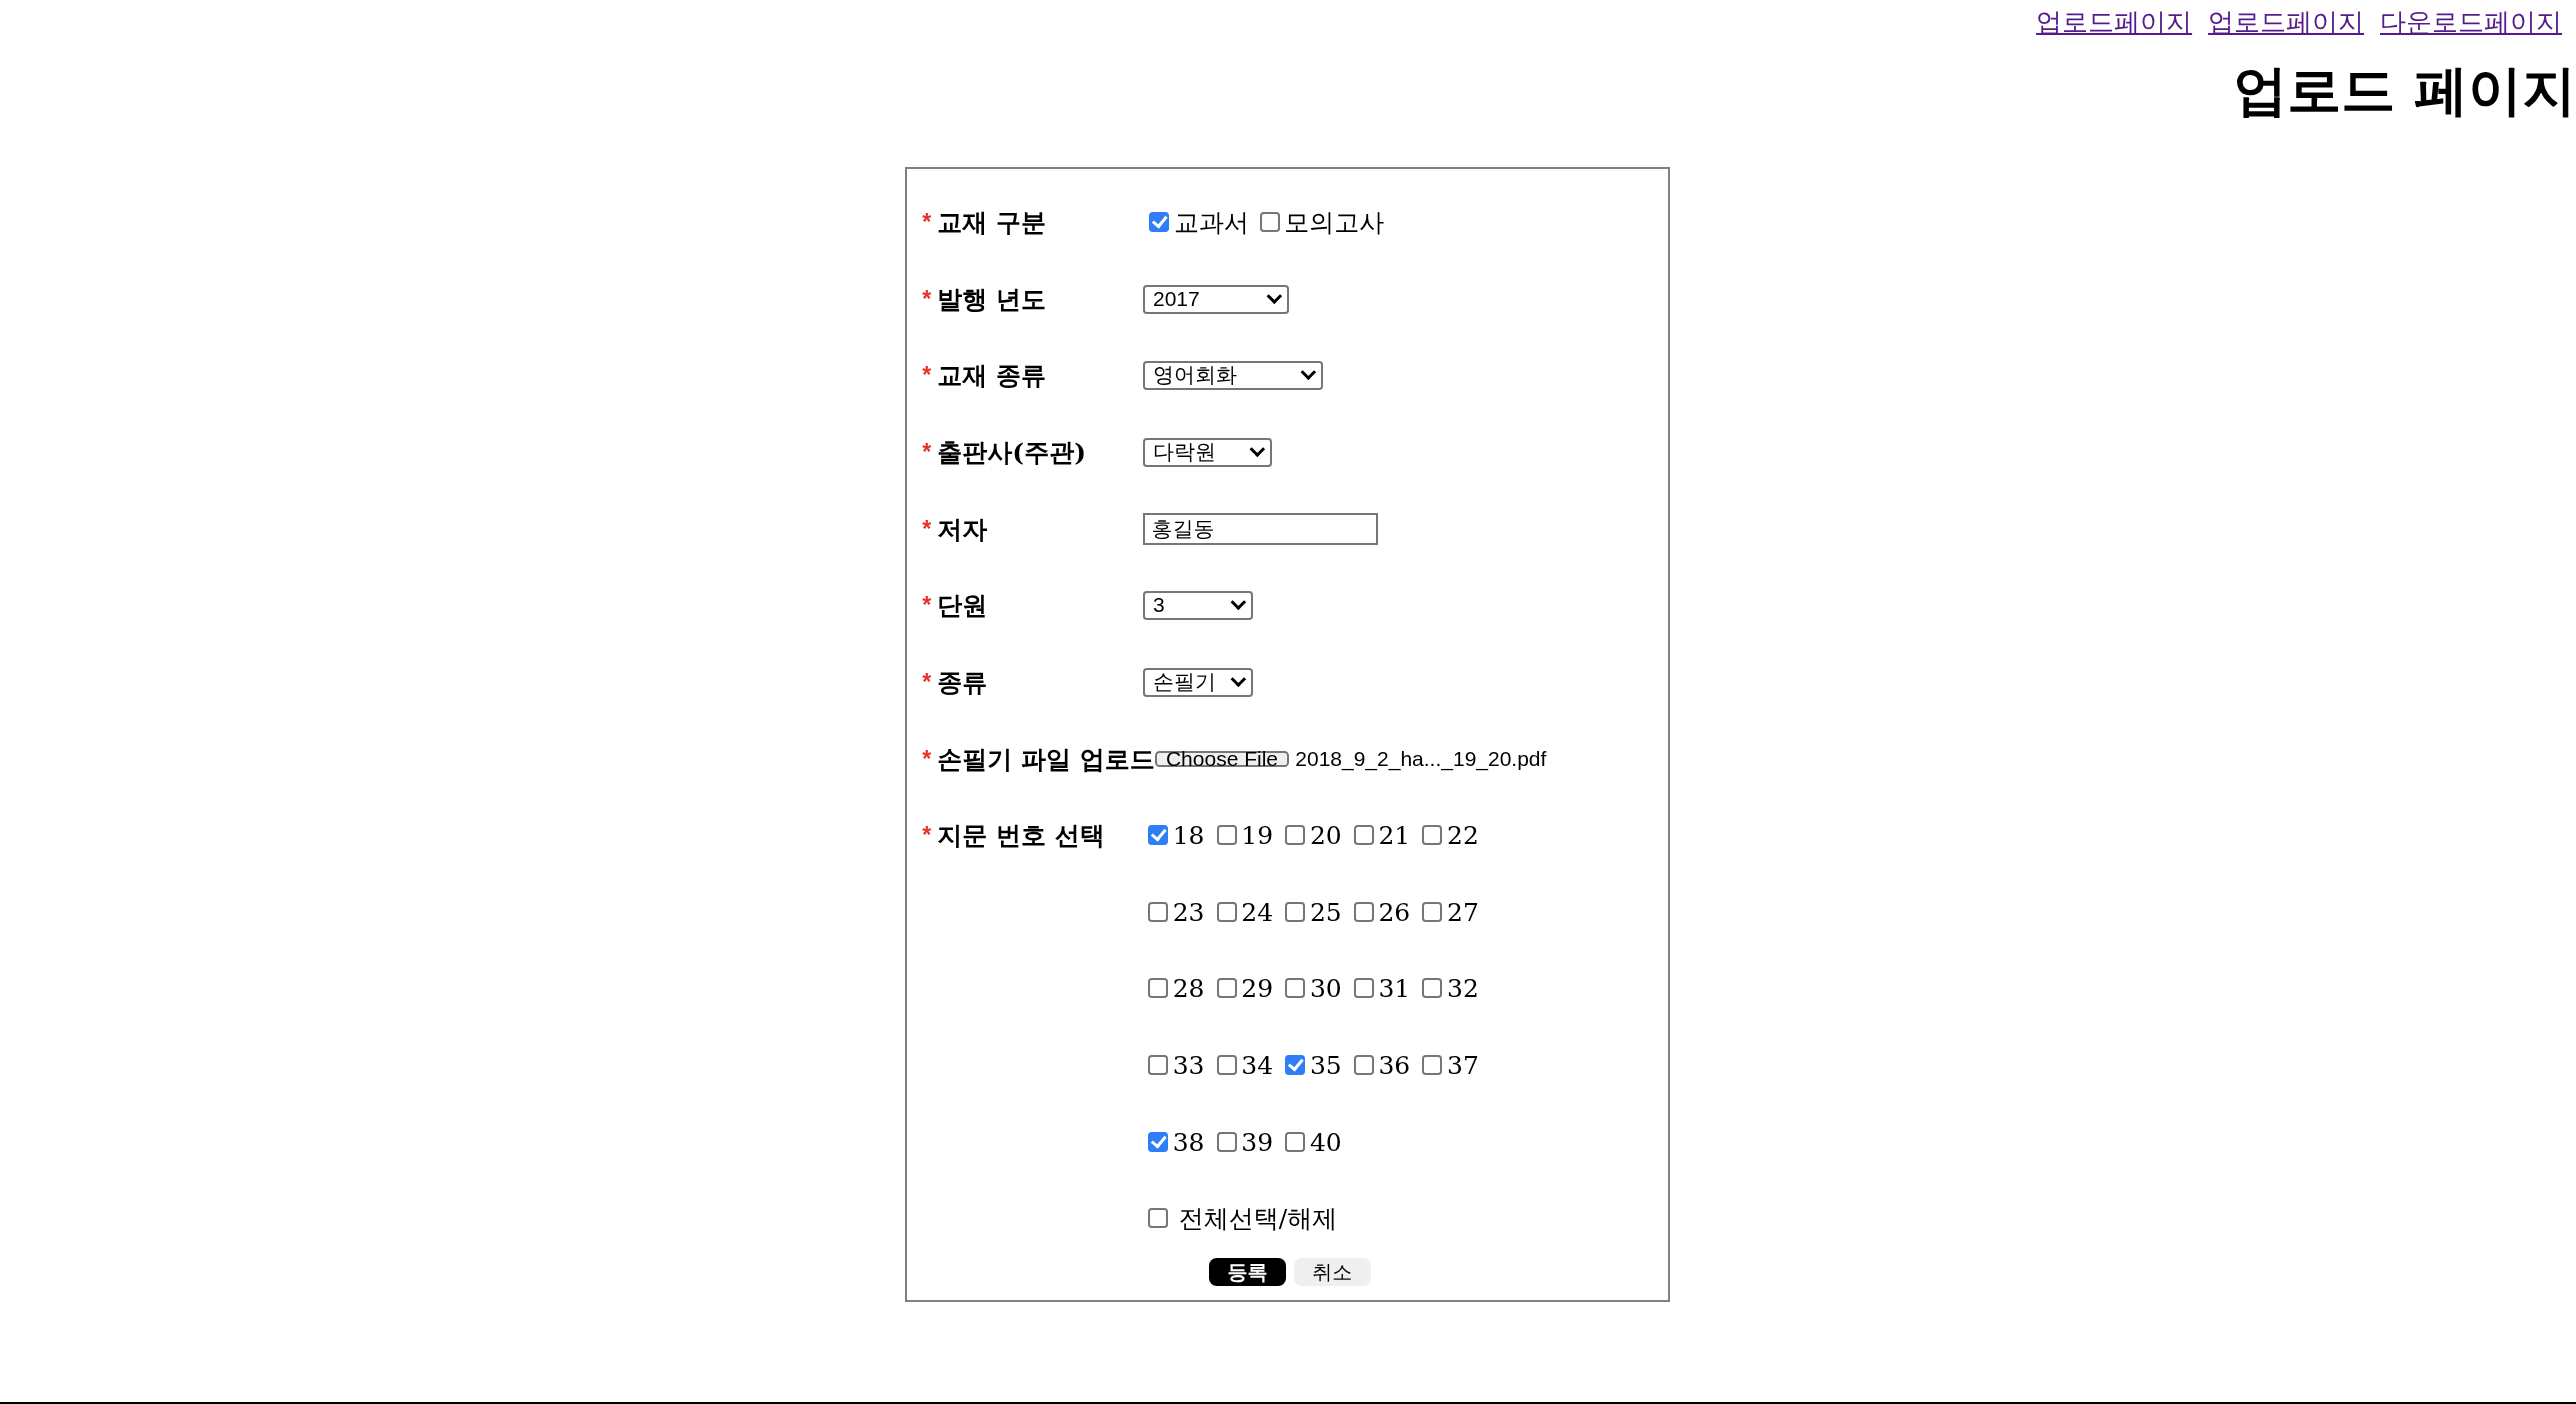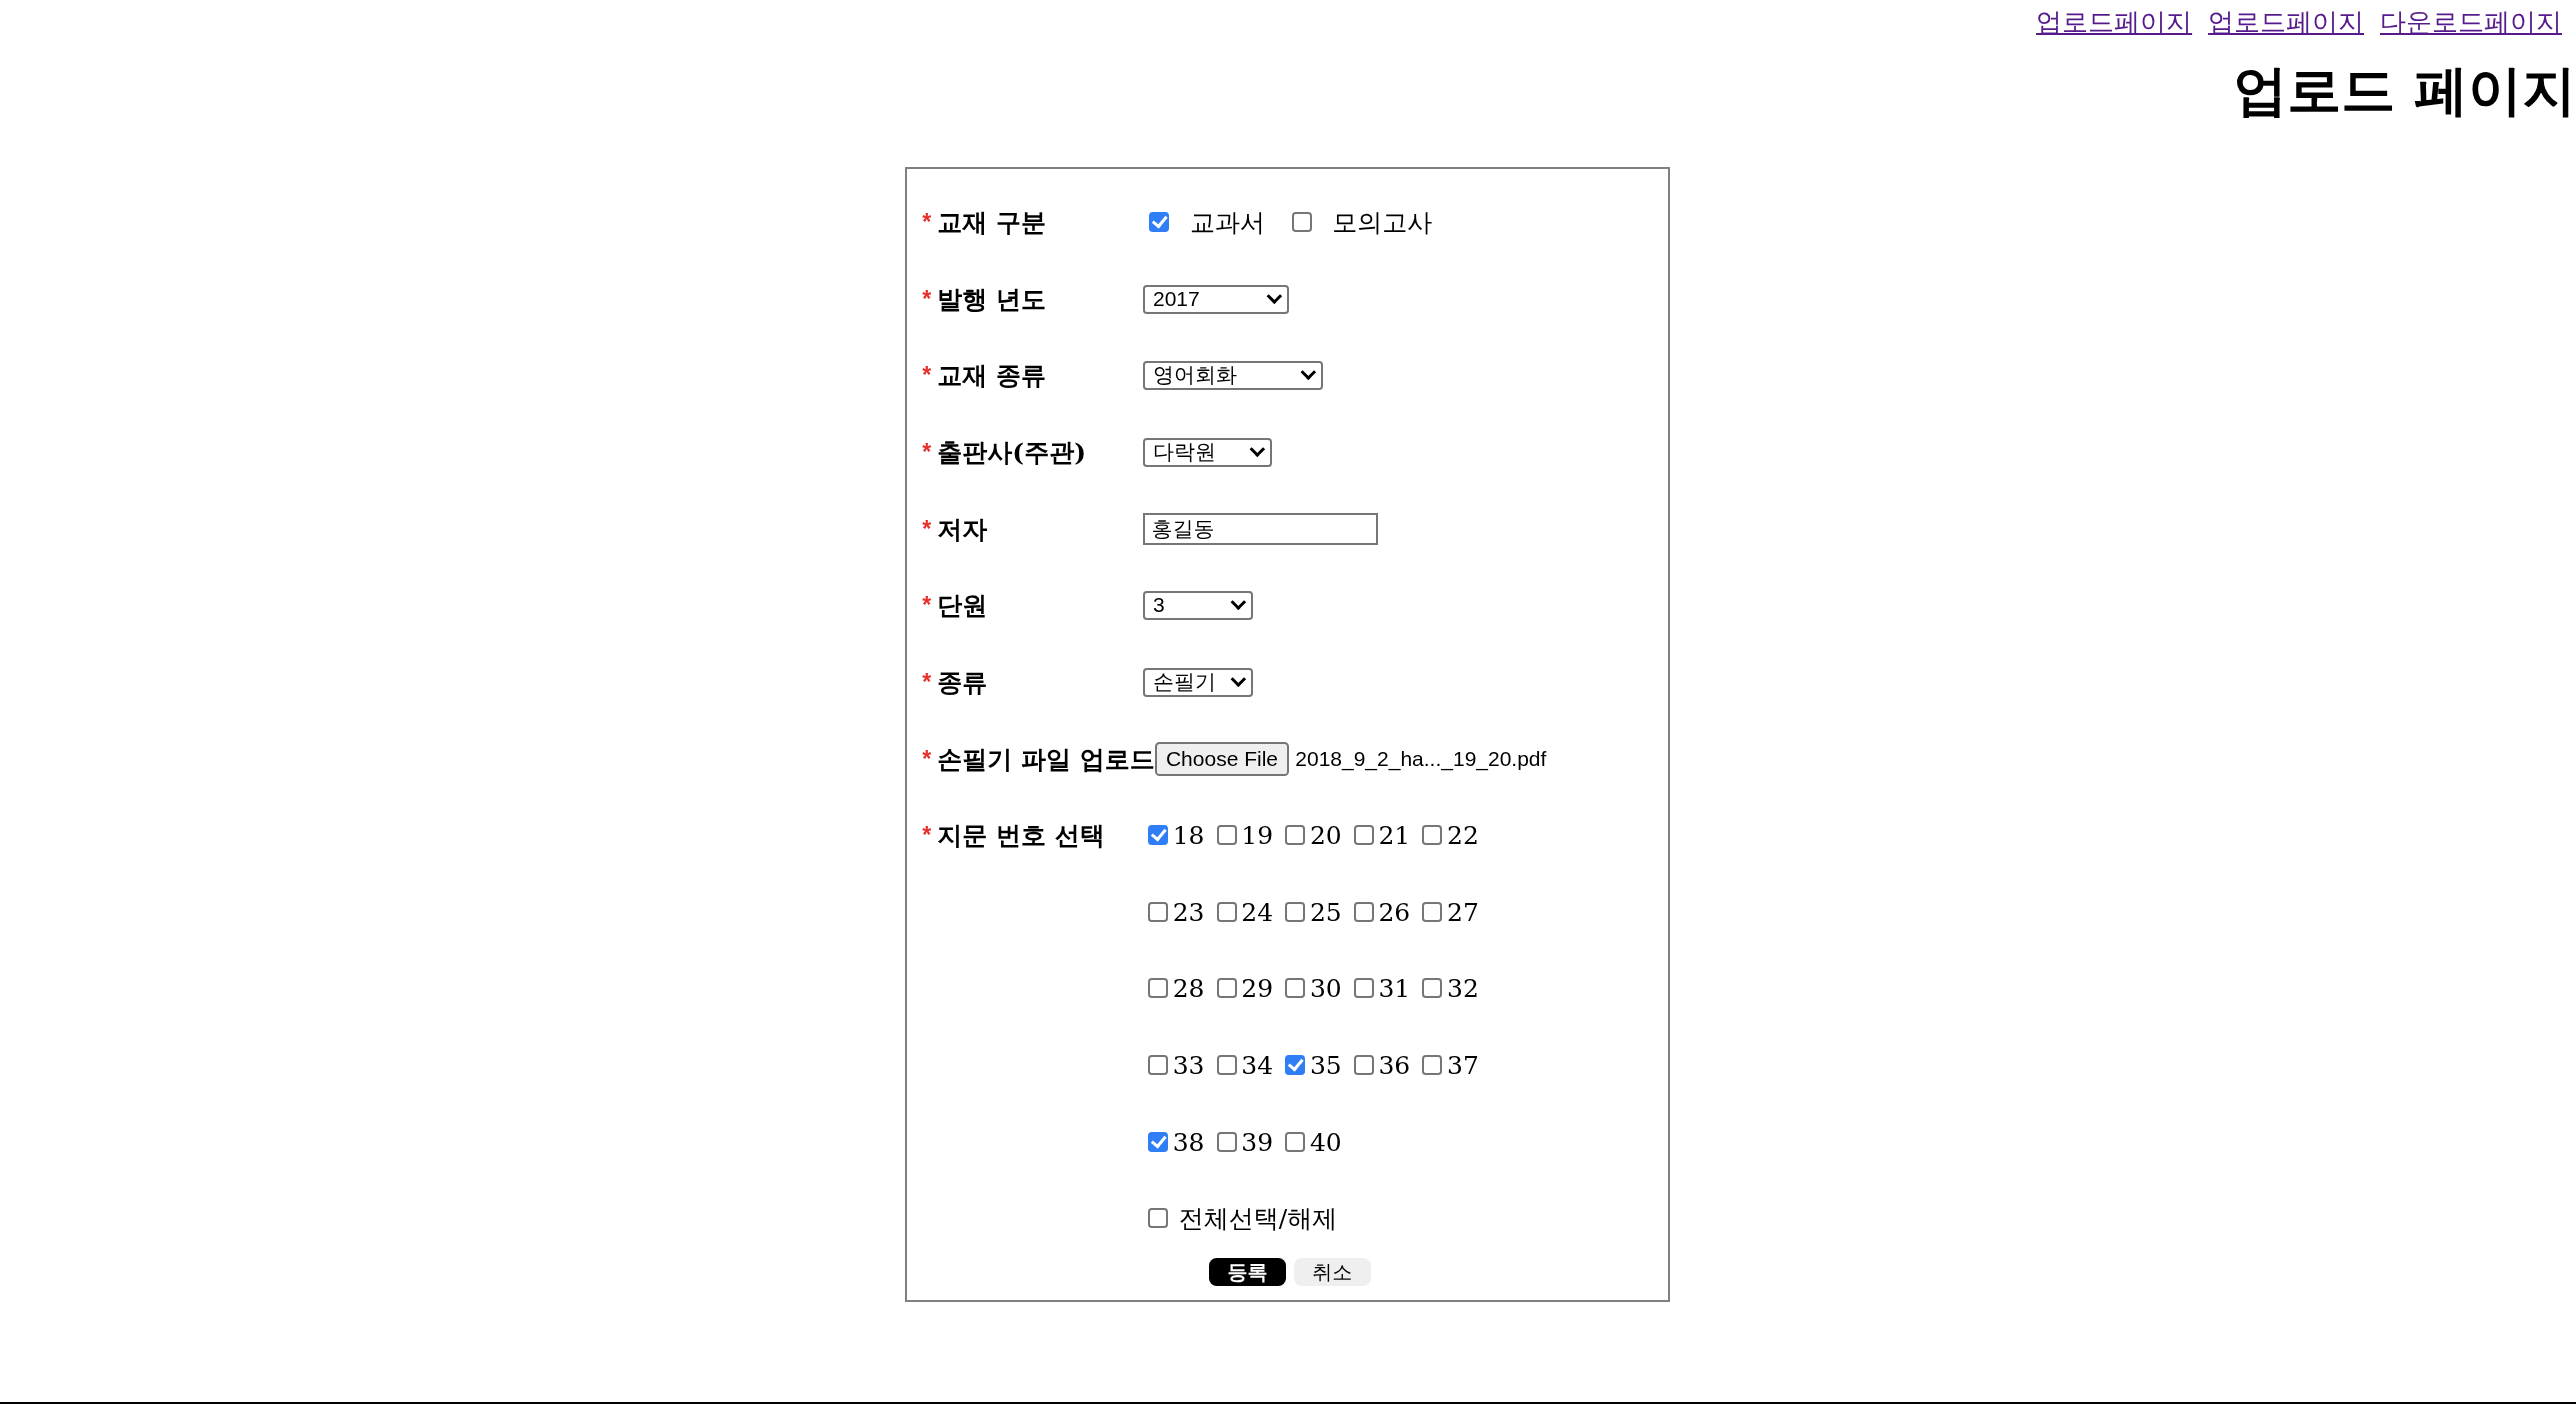--- a/index.html
+++ b/index.html
@@ -7,33 +7,33 @@
          font-family:"DejaVu Serif","Liberation Serif", serif; color:#000; }
   .topnav { position:absolute; top:4.6px; right:14px; font-size:26px; }
   .topnav a { color:#551a8b; text-decoration:underline; margin-left:7.7px; cursor:pointer; }
   .title { position:absolute; top:58px; left:0; width:100%; text-align:right;
            font-size:54px; font-weight:bold; margin:0; line-height:1.2; }
   .formbox { position:absolute; left:905px; top:167px; width:765px; height:1135px;
              border:2.3px solid #808080; box-sizing:border-box; }
   .row { position:absolute; left:15.3px; height:46px; display:flex; align-items:center; }
   .label { width:221px; font-size:25px; font-weight:bold; white-space:nowrap; display:flex; align-items:center; }
   .star { color:#e8302a; font-size:23px; margin-right:6.1px; font-family:"Liberation Sans",sans-serif; }
-  .ctl { display:flex; align-items:center;gap:16px; }
+  .ctl { display:flex; align-items:center; }
   .cb { width:20px; height:20px; border:2.3px solid #767676; border-radius:3.8px; box-sizing:border-box;
         background:#fff; display:inline-flex; align-items:center; justify-content:center; margin:0 4.6px 0 6.1px; cursor:pointer; }
   .cb.on { background:#2f7ef5; border-color:#2f7ef5; }
   .cb.on::after { content:""; width:6.1px; height:10.7px; border:solid #fff; border-width:0 3.1px 3.1px 0; transform:rotate(40deg) translate(-0.8px,-1.5px); }
   .cbtext { font-size:25px; margin-right:10.7px; }
   .sel { height:29px; border:2.3px solid #767676; border-radius:3.8px; box-sizing:border-box; background:#fff;
          font-family:"Liberation Sans",sans-serif; font-size:21px; display:flex; align-items:center; padding:0 7.7px;
          justify-content:space-between; cursor:pointer; }
   .chev { width:7.7px; height:7.7px; border:solid #000; border-width:0 3.1px 3.1px 0; transform:rotate(45deg) translate(-2.3px,-2.3px); }
   .txt { height:32px; width:235px; border:2.3px solid #767676; border-radius:0; box-sizing:border-box;
          font-family:"Liberation Sans",sans-serif; font-size:21px; padding:0 6.1px; display:flex; align-items:center; }
-  .filebtn { height:34px; border:2.3px solid #767676; border-radius:4.6px; background:#efefef; box-sizing:border-box;
+  .filebtn { height:16px; border:2.3px solid #767676; border-radius:4.6px; background:#efefef; box-sizing:border-box;
              font-family:"Liberation Sans",sans-serif; font-size:21px; padding:0 9.2px; display:flex; align-items:center; cursor:pointer; }
   .fname { font-family:"Liberation Sans",sans-serif; font-size:21px; margin-left:6.1px; }
   .nums { position:absolute; left:235px; }
   .numrow { position:absolute; left:0; height:46px; display:flex; align-items:center; white-space:nowrap; }
   .numrow .cbtext { margin-right:6.1px; }
   .btns { position:absolute; left:302px; top:1089px; display:flex; gap:7.7px; }
   .btn { height:28px; border-radius:7.7px; font-family:"Liberation Sans",sans-serif; font-size:20px; display:flex; align-items:center; justify-content:center; cursor:pointer; }
   .btn.primary { width:77px; background:#000000; color:#fff; font-weight:bold; }
   .btn.secondary { width:77px; background:#efefef; color:#000; }
   .bottom-bar { position:absolute; bottom:0; left:0; width:100%; height:3.1px; background:#000; }

